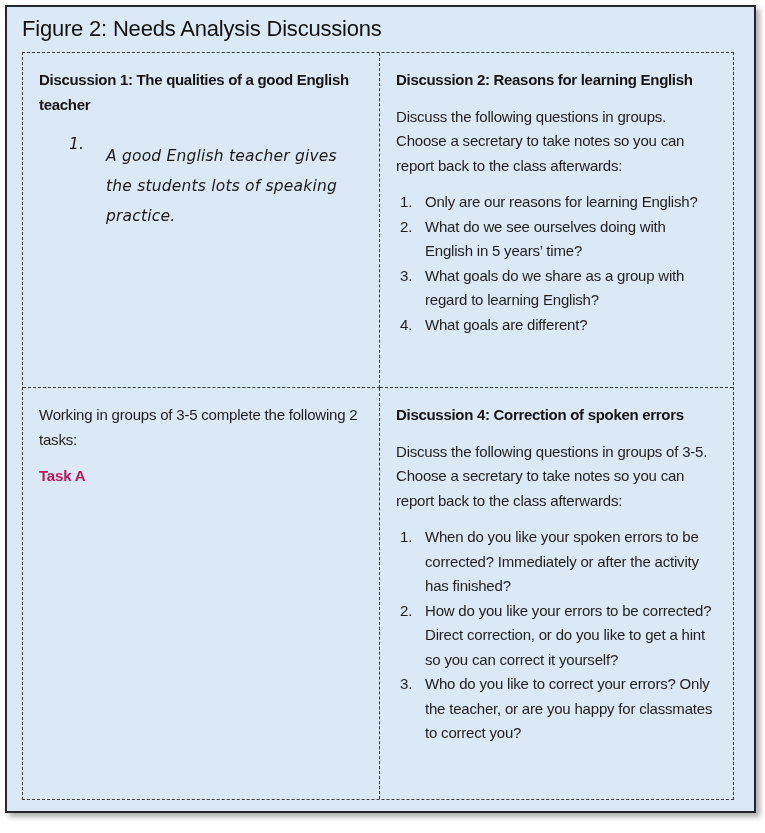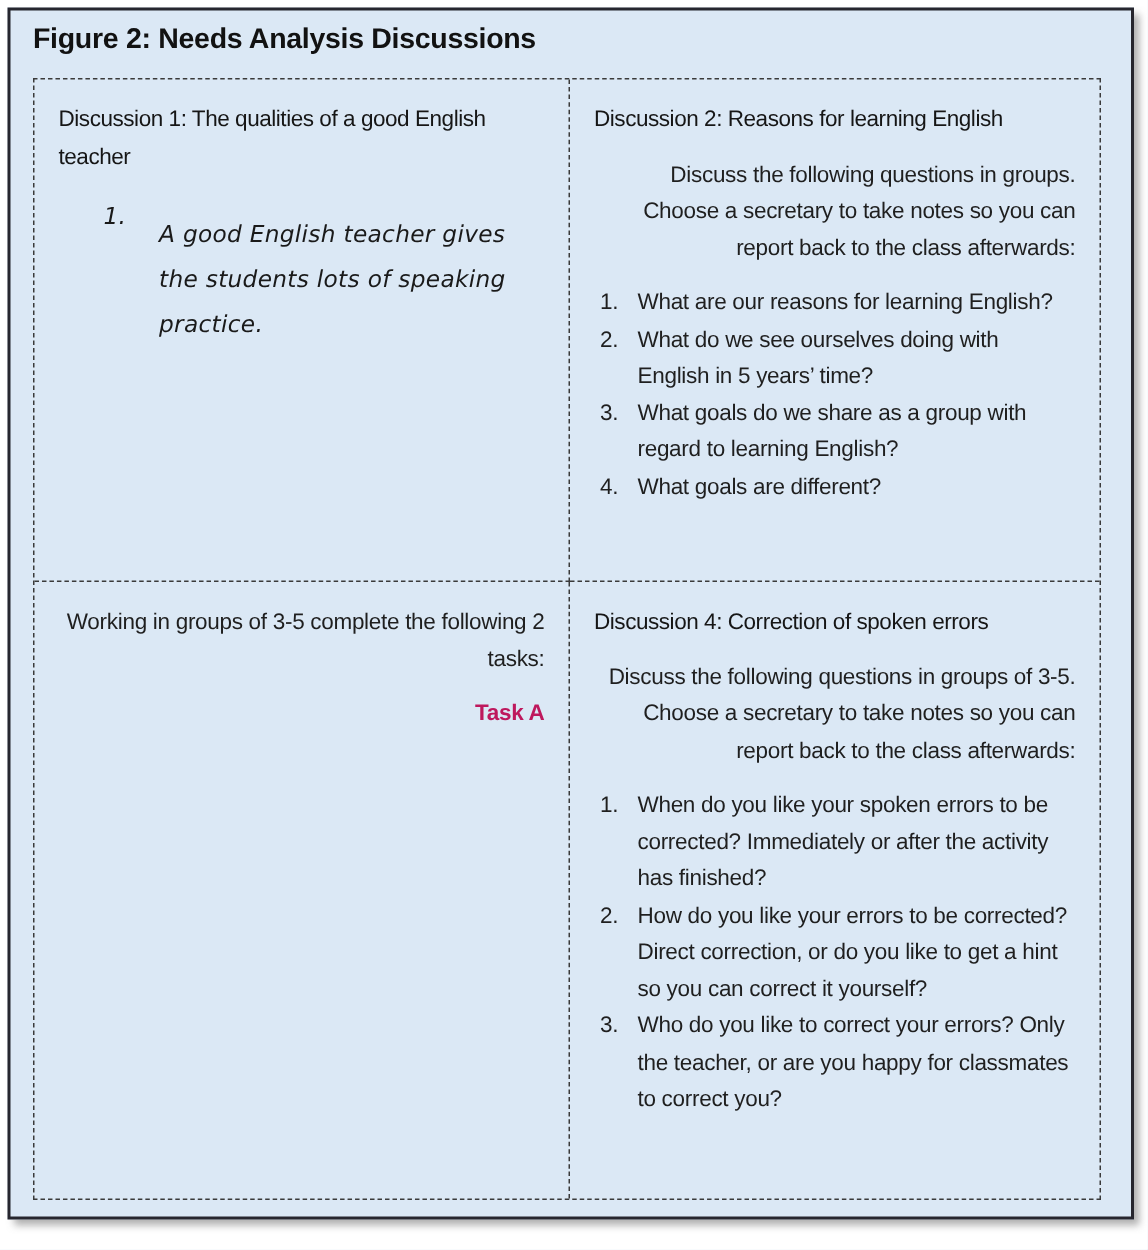--- a/index.html
+++ b/index.html
@@ -13,44 +13,44 @@
   }
   .frame {
     position:absolute; left:5px; top:5px;
     width:747px; height:804px;
     background:var(--bg,#dbe8f5);
     border:2px solid var(--frame,#26262e);
     box-shadow:4px 4px 5px rgba(110,110,110,0.55);
   }
   .title {
     position:absolute; left:15px; top:9px;
-    font-size:19px; font-weight:bold; letter-spacing:-0.2px;
+    font-size:22px; font-weight:normal; letter-spacing:-0.2px;
     color:#121212;
     white-space:nowrap;
   }
   .grid {
     position:absolute; left:15px; top:45px;
     width:710px; height:746px;
     border:1px dashed var(--dash,#3a3a3a);
     display:grid;
     grid-template-columns:357px 1fr;
     grid-template-rows:335px 1fr;
   }
   .cell {
     padding:15px 16px 0 16px;
     overflow:hidden;
     font-size:15px; line-height:24.5px; letter-spacing:-0.2px;
   }
   .cell.c1 { border-right:1px dashed var(--dash,#3a3a3a); }
   .cell.r1 { border-bottom:1px dashed var(--dash,#3a3a3a); }
   .heading {
-    font-size:15px; font-weight:normal; letter-spacing:-0.3px;
+    font-size:15px; font-weight:bold; letter-spacing:-0.3px;
     margin:0 0 12px 0; line-height:24.5px; color:#161616;
   }
-  .cell p { margin:0 0 12px 0;text-align:right; }
+  .cell p { margin:0 0 12px 0; }
   .tasklabel { font-weight:bold; color:#be185d; }
   .qlist { margin:0 0 0 4px; }
   .qitem { display:flex; }
   .qnum { flex:none; width:25px; }
   .qtext { flex:1; }
   .example {
     display:flex; margin:4px 0 0 30px;
     font-family:"DejaVu Sans", sans-serif;
     font-style:italic; font-size:15.5px; line-height:30px;
     letter-spacing:0.2px; color:#1a1a1a;
@@ -74,21 +74,21 @@
           <span class="extext">A good English teacher gives the students lots of speaking practice.</span>
         </div>
       </section>
 
       <section class="cell r1">
         <h3 class="heading">Discussion 2: Reasons for learning English</h3>
         <p>Discuss the following questions in groups. Choose a secretary to take notes so you can report back to the class afterwards:</p>
         <div class="qlist">
           <div class="qitem">
             <span class="qnum">1.</span>
-            <span class="qtext">What are our reasons for learning English?</span>
+            <span class="qtext">Only are our reasons for learning English?</span>
           </div>
           <div class="qitem">
             <span class="qnum">2.</span>
             <span class="qtext">What do we see ourselves doing with English in 5 years’ time?</span>
           </div>
           <div class="qitem">
             <span class="qnum">3.</span>
             <span class="qtext">What goals do we share as a group with regard to learning English?</span>
           </div>
           <div class="qitem">

